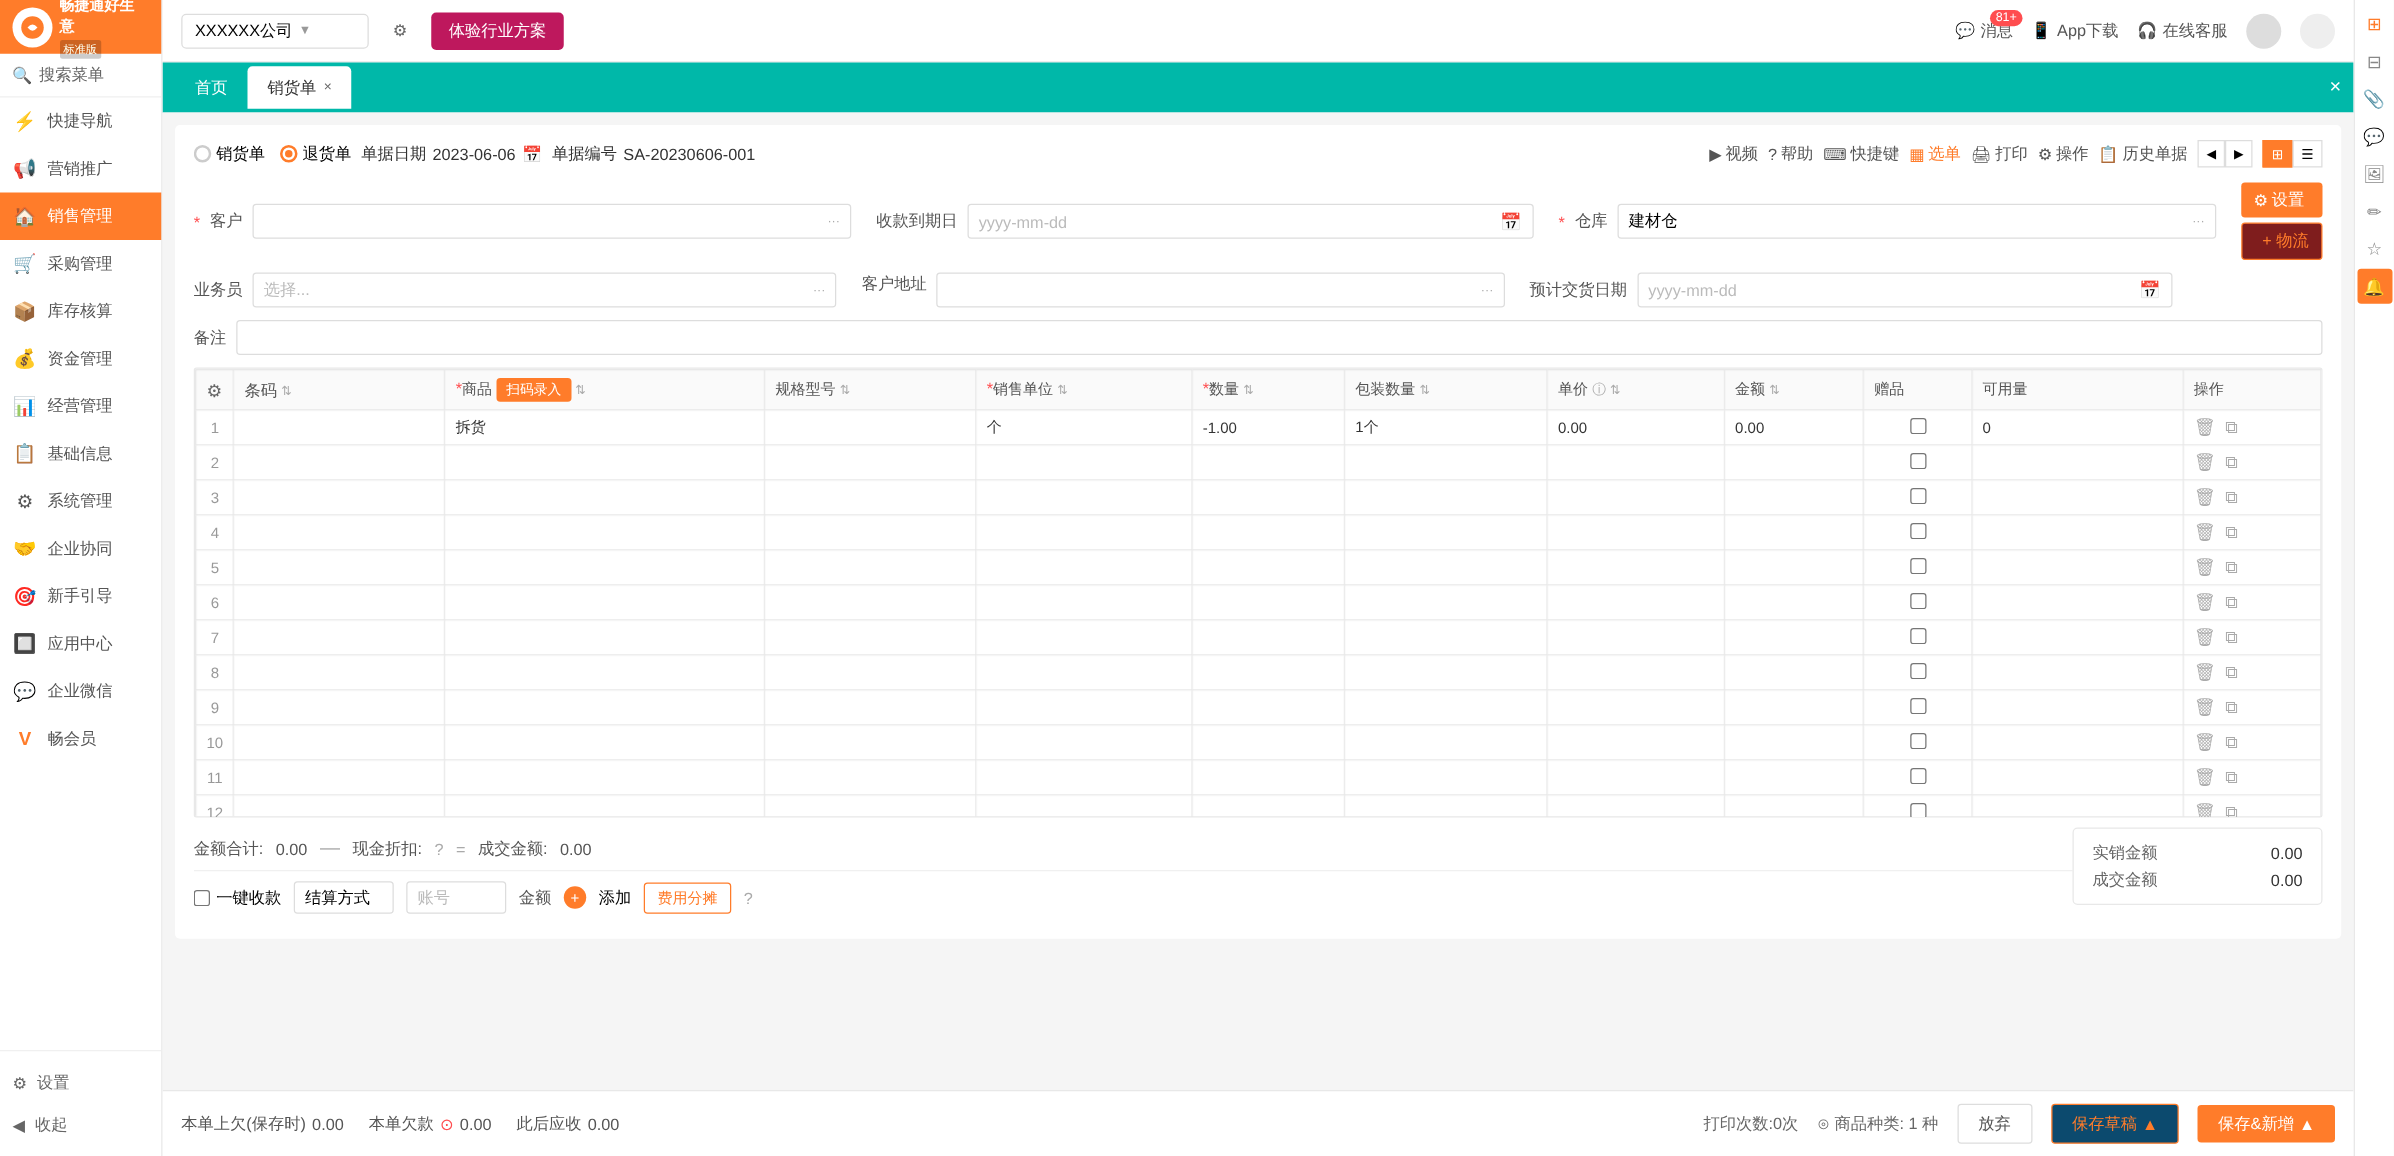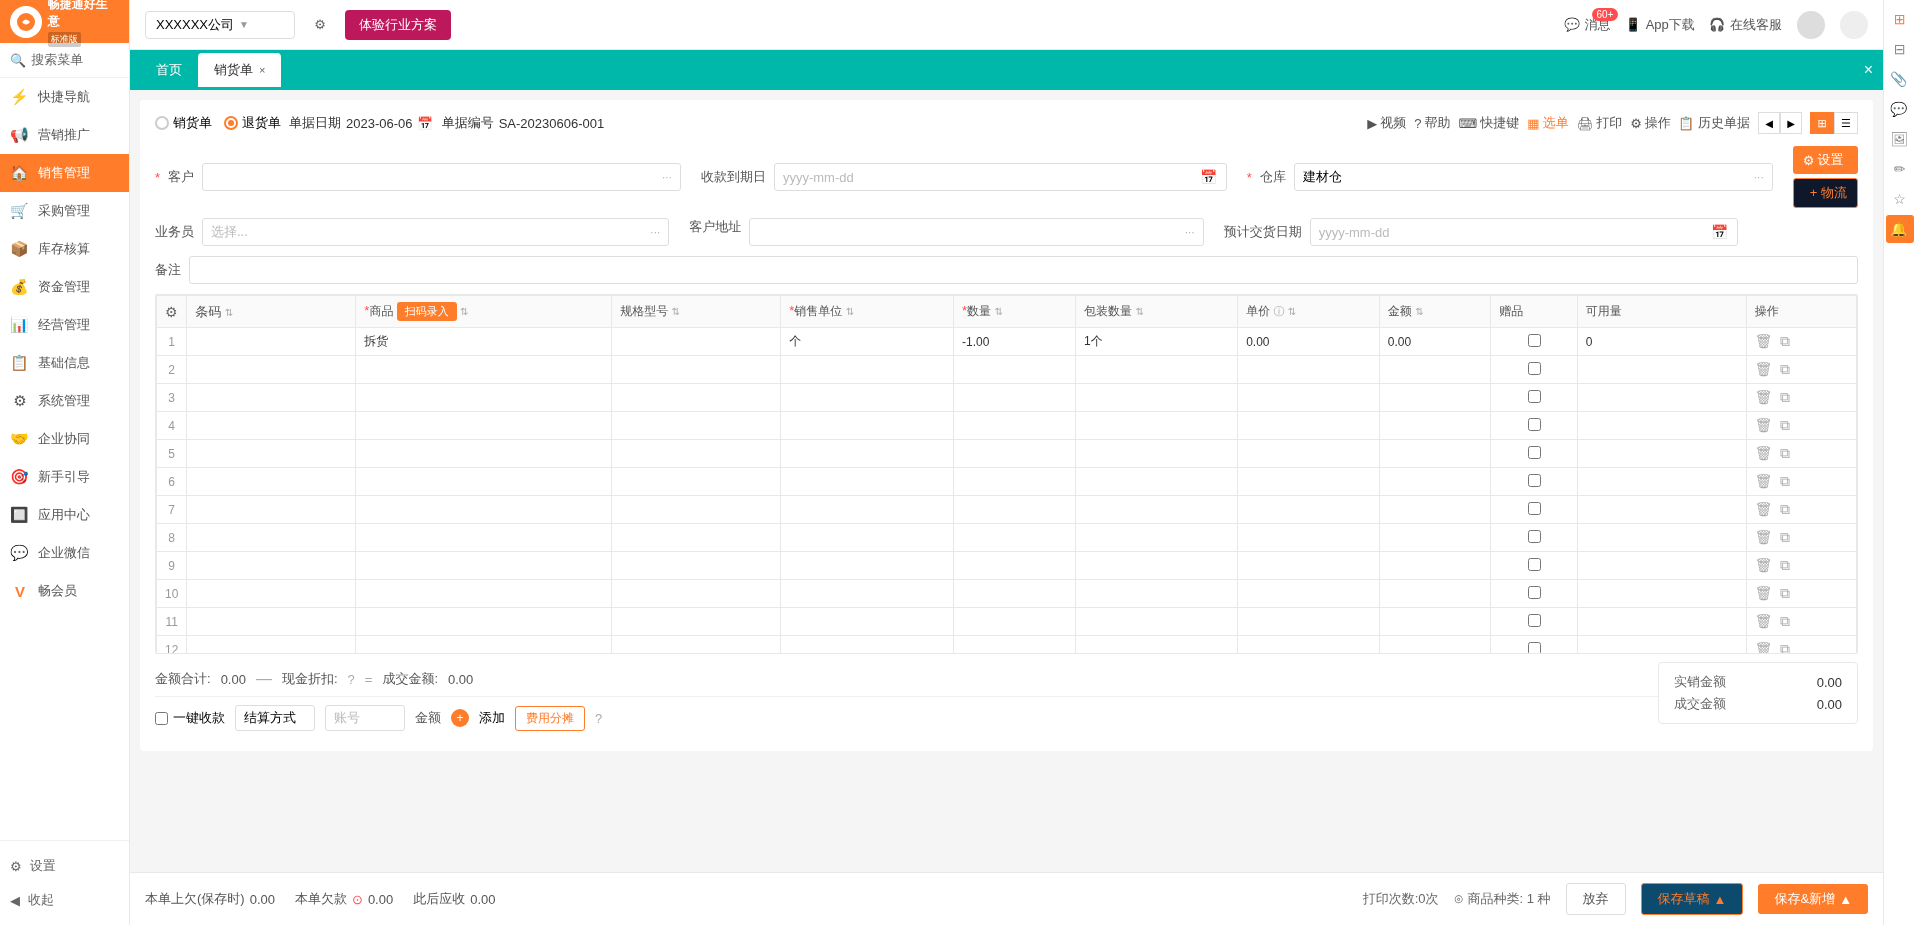--- a/index.html
+++ b/index.html
@@ -57,21 +57,21 @@
     .date-value { color: #333; font-weight: 500; }
     .serial-field { display: flex; align-items: center; gap: 5px; color: #333; }
     .toolbar-actions { margin-left: auto; display: flex; align-items: center; gap: 8px; }
     .toolbar-btn { display: flex; align-items: center; gap: 3px; color: #555; cursor: pointer; font-size: 12px; }
     .toolbar-nav { display: flex; align-items: center; }
     .nav-btn { width: 22px; height: 22px; border: 1px solid #ddd; display: flex; align-items: center; justify-content: center; cursor: pointer; font-size: 10px; }
     .view-btns { display: flex; }
     .view-btn { width: 24px; height: 22px; border: 1px solid #ddd; display: flex; align-items: center; justify-content: center; cursor: pointer; font-size: 11px; }
     .view-btn.active { background: #ff7c2a; color: #fff; border-color: #ff7c2a; }
     .side-action-btn { background: #ff7c2a; color: #fff; border: none; border-radius: 3px; padding: 5px 10px; cursor: pointer; font-size: 12px; white-space: nowrap; display: flex; align-items: center; gap: 3px; }
-    .side-action-btn.outline { background: #0f172a; color: #ff7c2a; border: 1px solid #ff7c2a; padding-left: 16px; }
+    .side-action-btn.outline { background: #7f1d1d; color: #ff7c2a; border: 1px solid #ff7c2a; padding-left: 16px; }
 
     
     .data-table { width: 100%; border-collapse: collapse; }
     .data-table th { background: #fafafa; border: 1px solid #e8e8e8; padding: 6px 8px; text-align: left; color: #555; font-weight: normal; white-space: nowrap; font-size: 12px; }
     .data-table td { border: 1px solid #e8e8e8; padding: 5px 8px; color: #333; font-size: 12px; }
     .data-table .row-num { color: #999; text-align: center; width: 30px; }
     .scan-btn { background: #ff7c2a; color: #fff; border: none; border-radius: 3px; padding: 2px 8px; cursor: pointer; font-size: 11px; }
     .sort-icon { color: #aaa; font-size: 10px; vertical-align: middle; }
     .info-icon { color: #aaa; font-size: 11px; cursor: pointer; }
     .red-num { color: #ff4d4f; }
@@ -209,21 +209,21 @@
     </div>
     <div class="gear-btn">
       <span>⚙</span>
     </div>
     <button class="trial-btn">体验行业方案</button>
 
     <div class="header-right">
       <div class="header-right-item" style="position:relative;">
         <span>💬</span>
         <span>消息</span>
-        <span class="badge">60+</span>
+        <span class="badge">81+</span>
       </div>
       <div class="header-right-item">
         <span>📱</span>
         <span>App下载</span>
       </div>
       <div class="header-right-item">
         <span>🎧</span>
         <span>在线客服</span>
       </div>
       <div class="avatar"></div>

